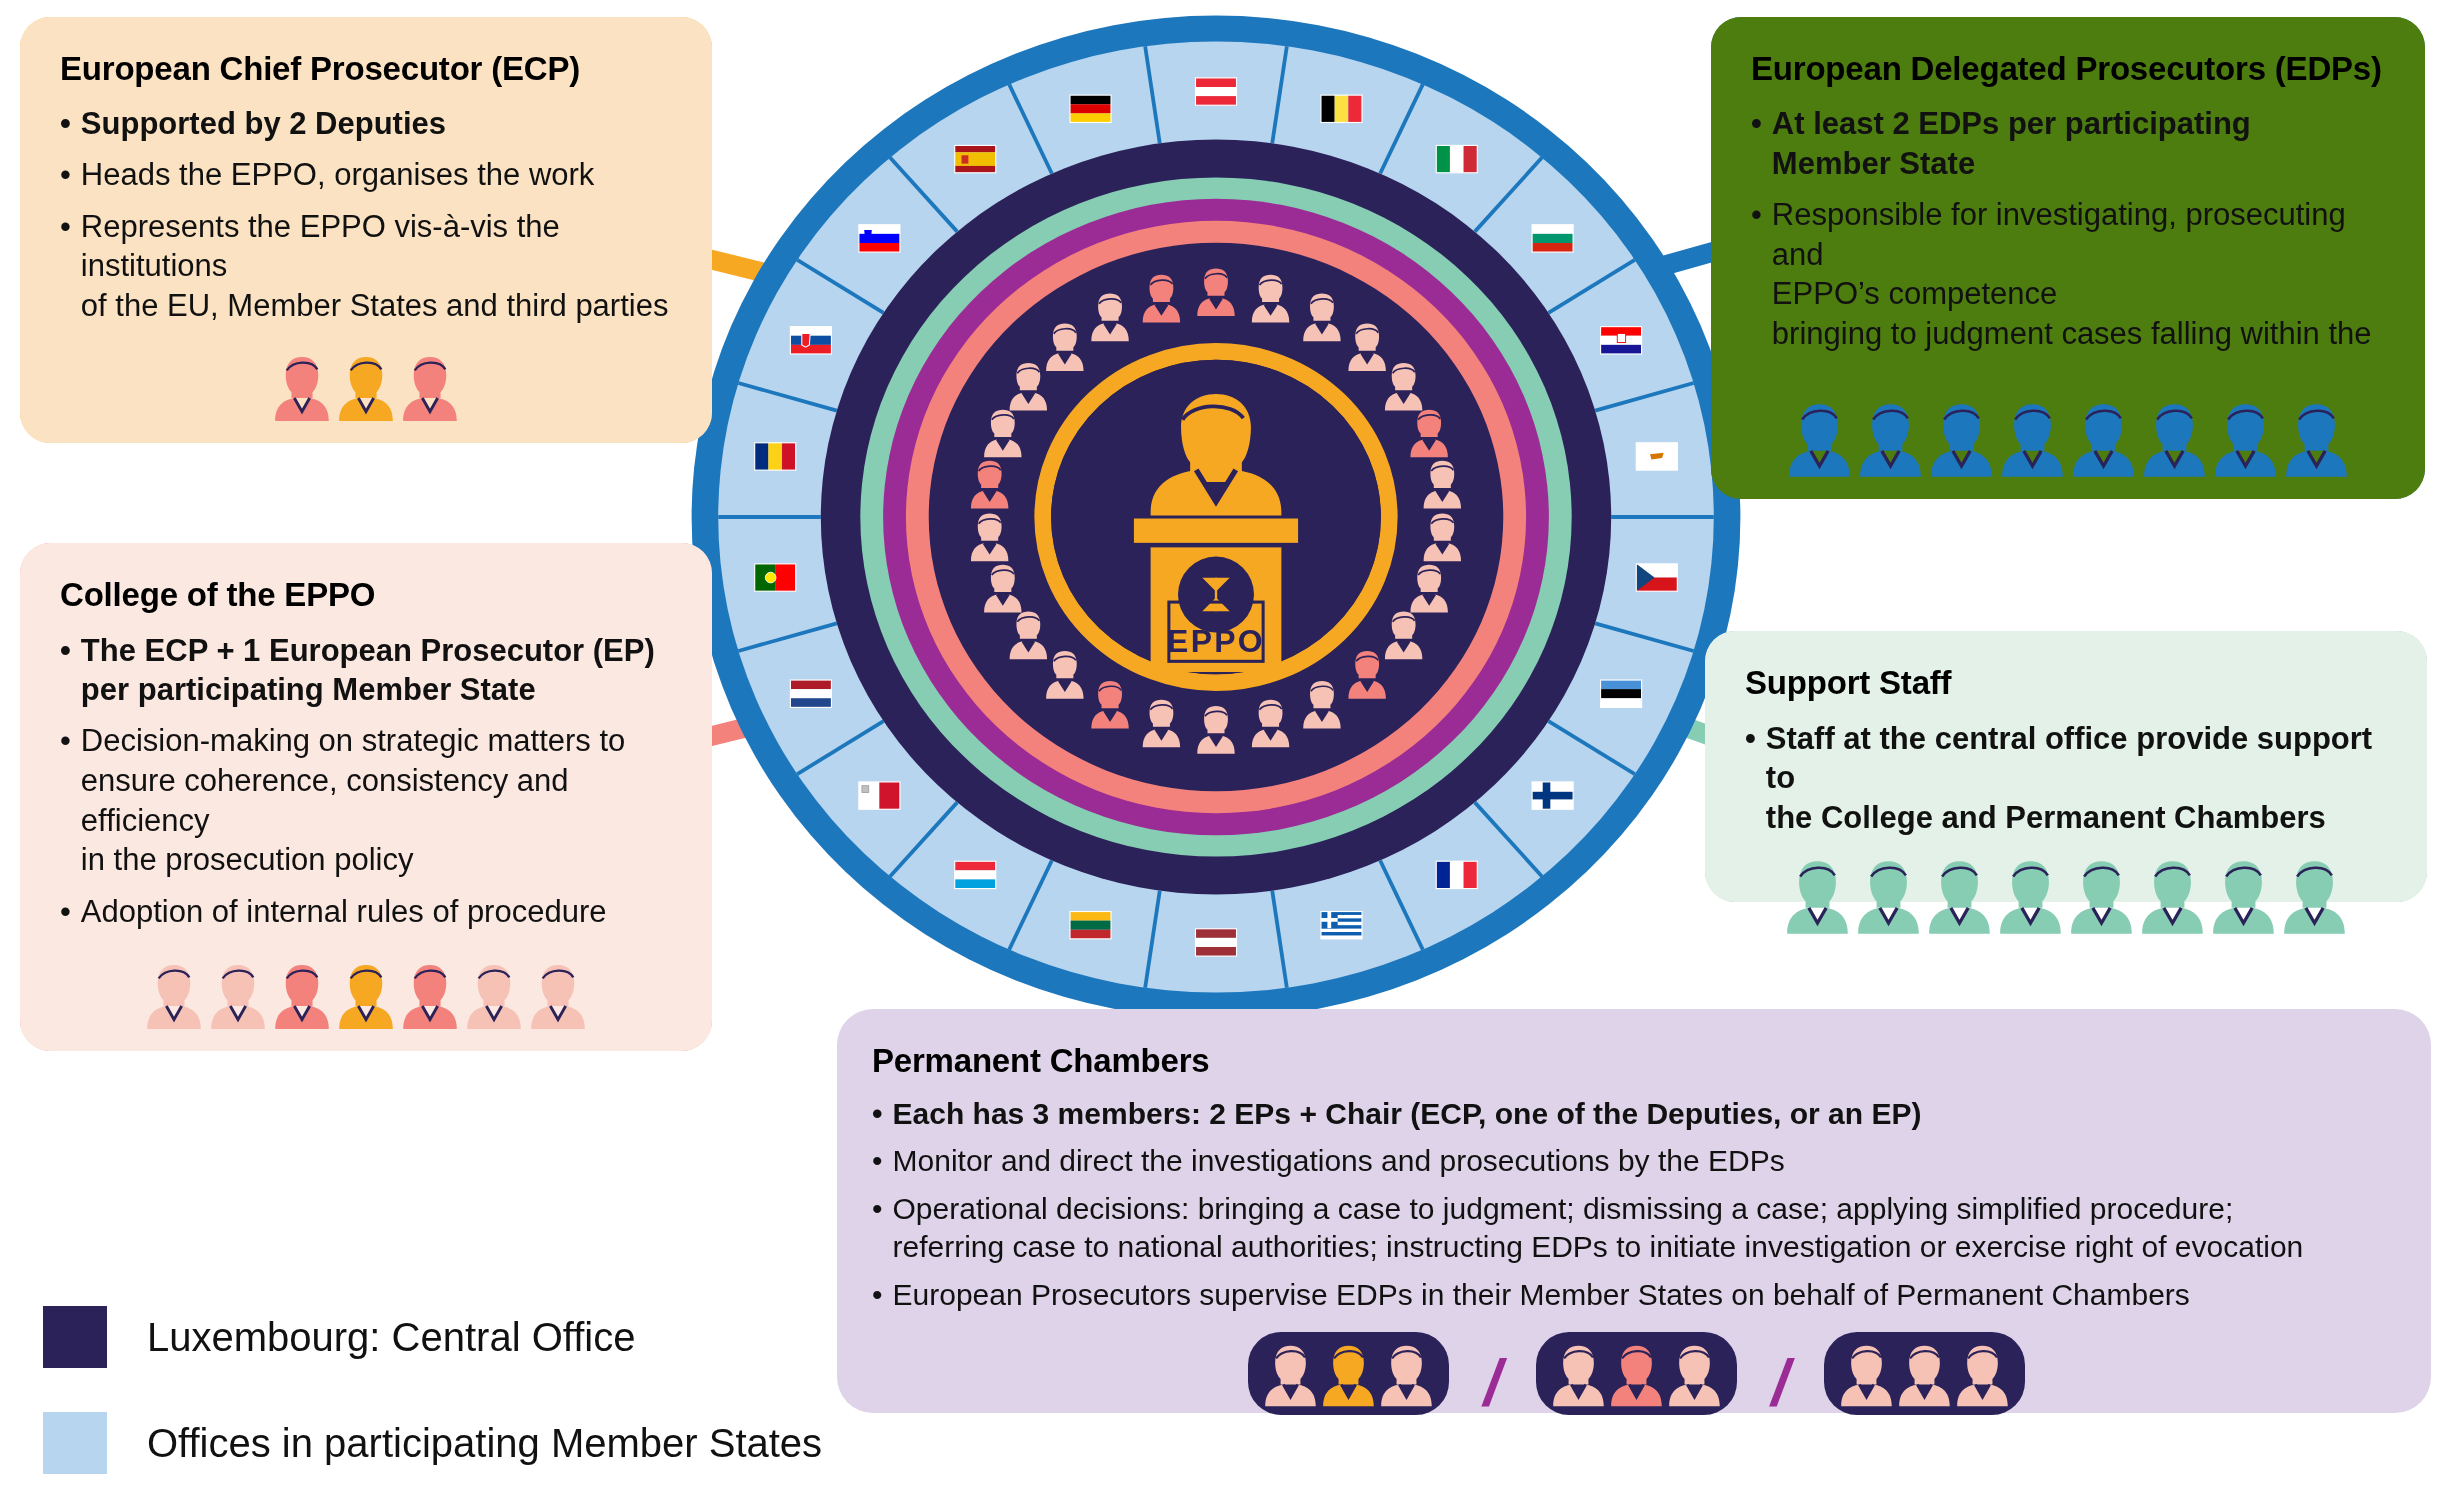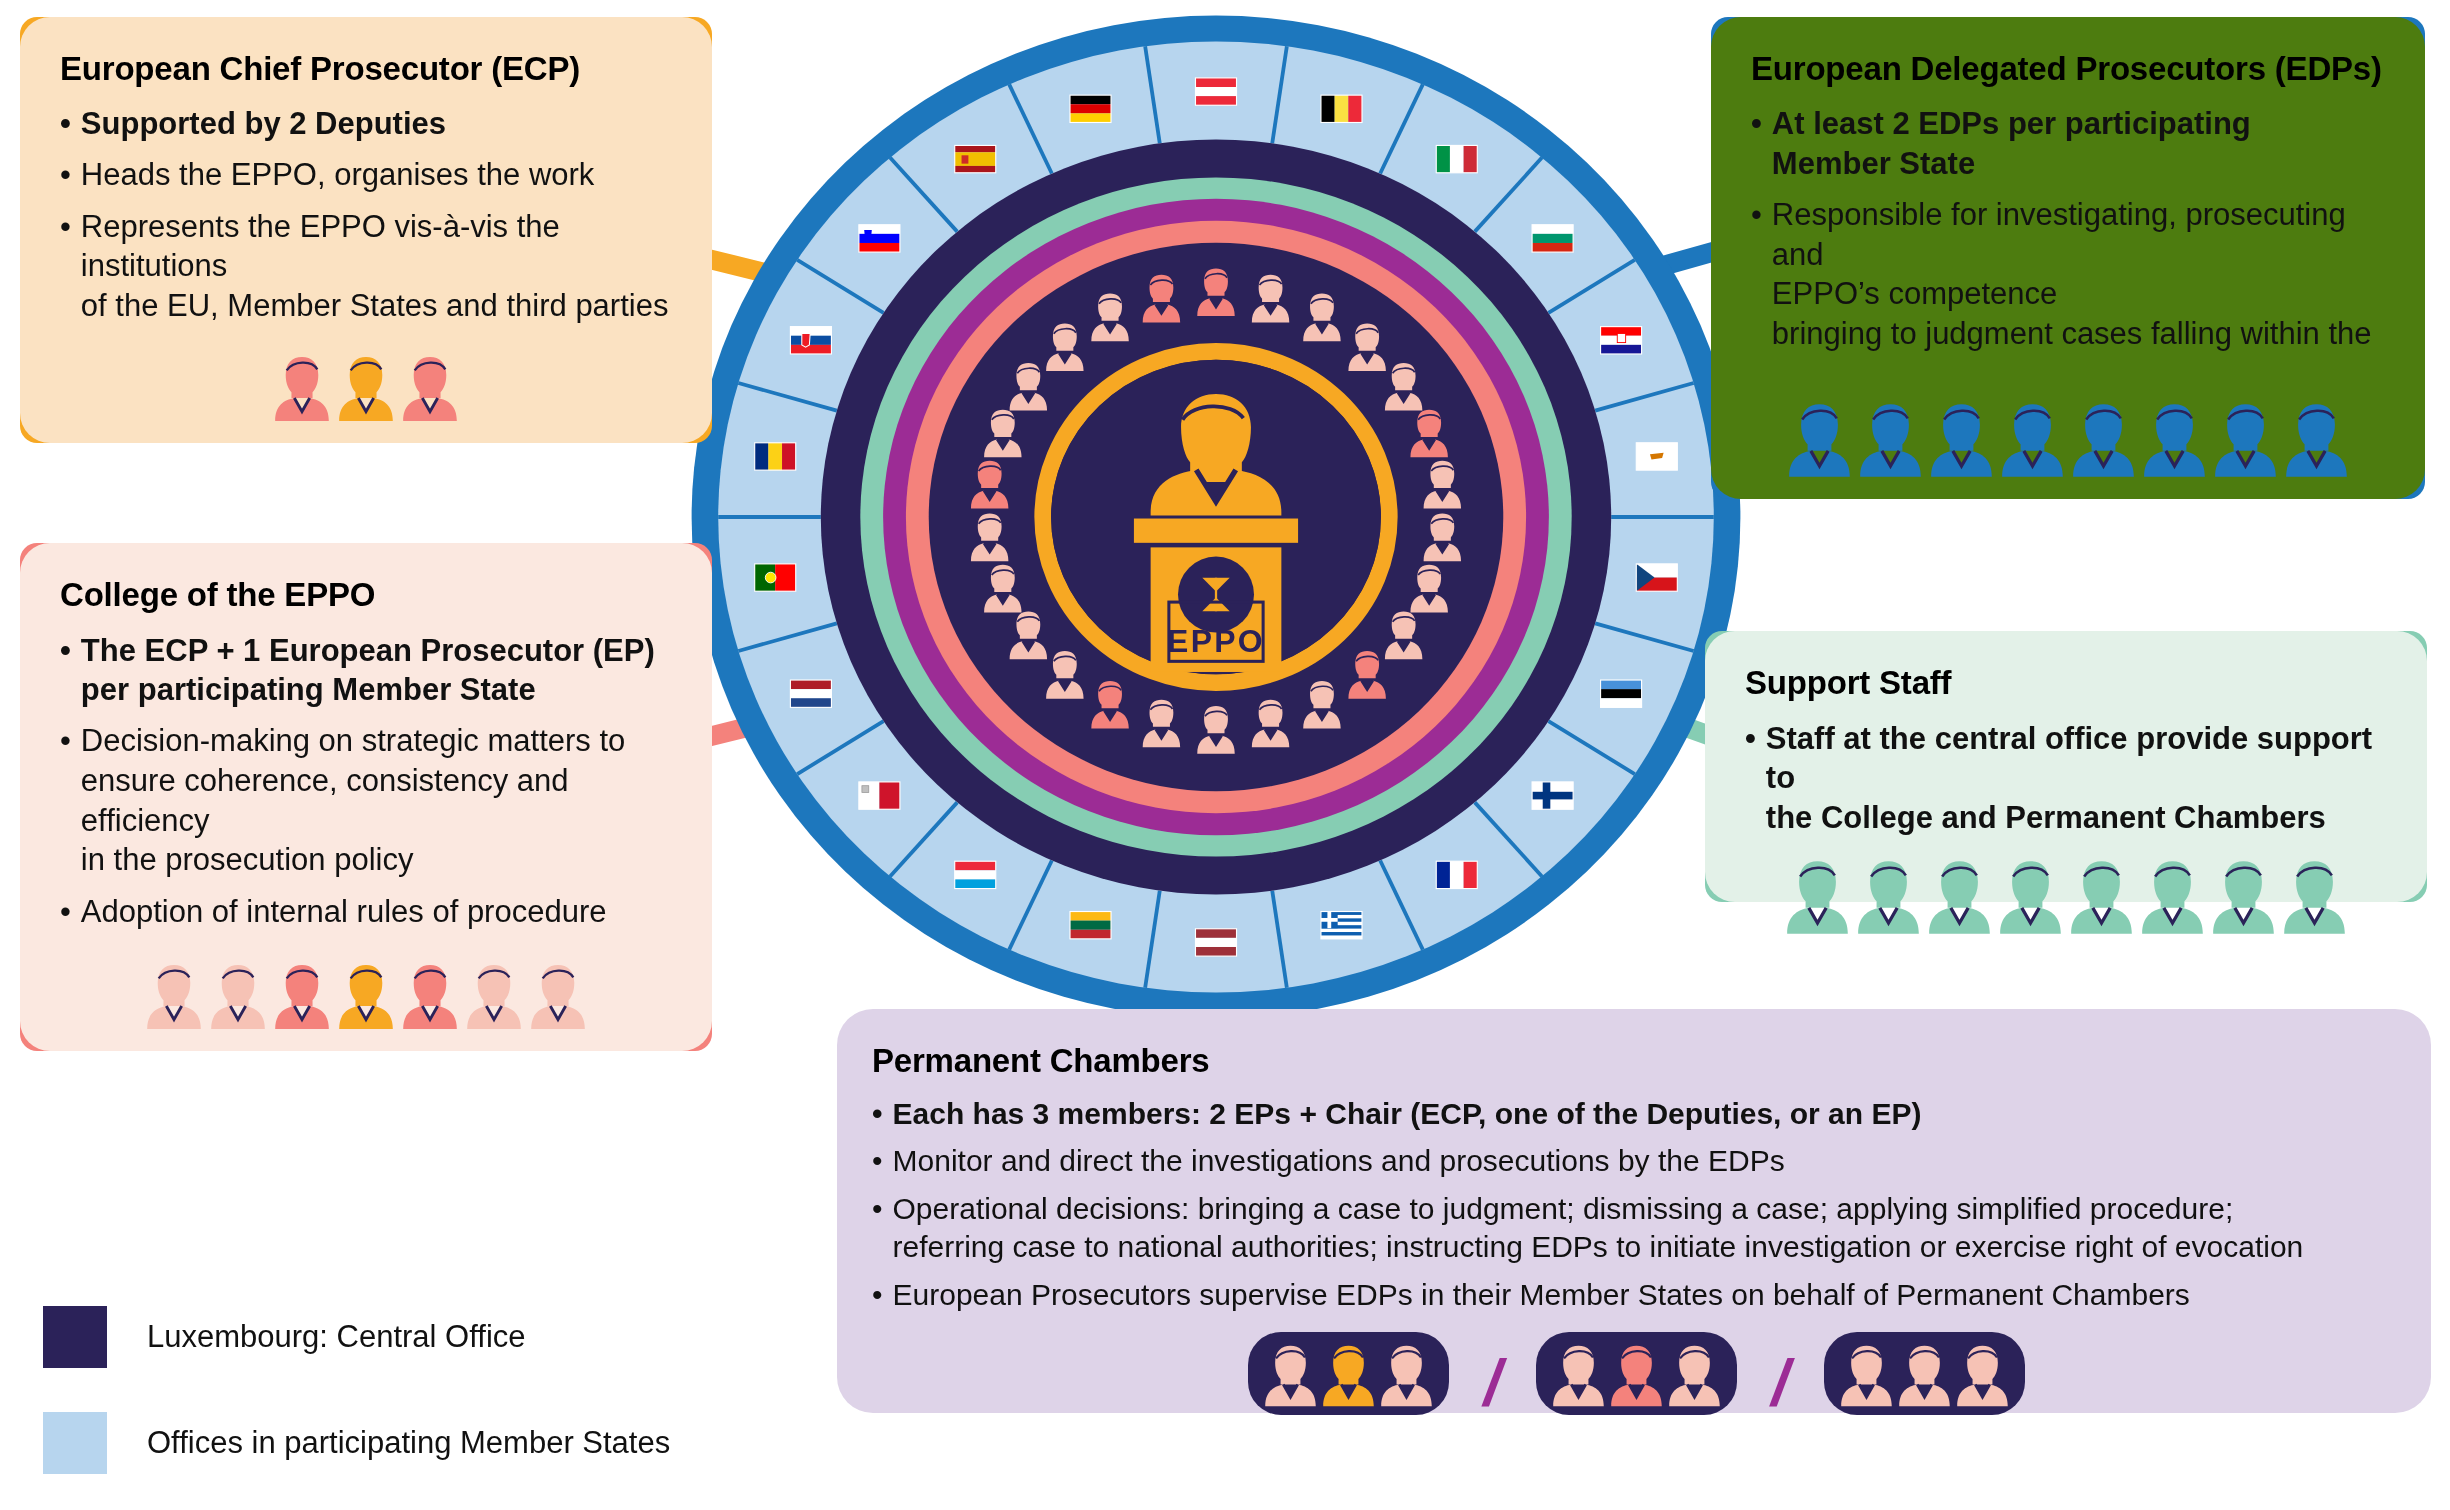--- a/index.html
+++ b/index.html
@@ -10,21 +10,21 @@
     overflow: hidden;
   }
   #stage { position: relative; width: 2450px; height: 1511px; }
 
   
   .connector { position: absolute; z-index: 1; }
 
   
   .box {
     position: absolute;
-    border-radius: 17px;
+    border-radius: 31px;
     z-index: 5;
   }
   .box-inner {
     width: 100%; height: 100%;
     border-radius: 30px;
     padding: 33px 40px 20px 40px;
     display: flex; flex-direction: column;
   }
   .box h2 {
     font-size: 33px; font-weight: bold; color: #000;
@@ -61,21 +61,21 @@
   #box-support .box-inner { background: #e3f1e8; }
   #box-chambers { left: 837px; top: 1009px; width: 1594px; height: 404px; background: #9c2c95; border-radius: 49px;}
   #box-chambers .box-inner { background: #ded3e8; border-radius: 36px; padding: 33px 30px 16.7px 35px;}
   #box-chambers h2 { font-size: 33px; margin-bottom: 15px; }
   #box-chambers .bullet { font-size: 30px; margin-bottom: 9px; }
 
   
   #legend { position: absolute; left: 43px; top: 1306px; z-index: 5; }
   .legend-row { display: flex; align-items: center; margin-bottom: 44px; }
   .legend-swatch { width: 64px; height: 62px; margin-right: 40px; flex: none; }
-  .legend-label { font-size: 31px; color: #111; white-space: nowrap; }
+  .legend-label { font-size: 40px; color: #111; white-space: nowrap; }
 
   
   #wheel { position: absolute; left: 684px; top: 7.6px; width: 1064px; height: 1018px; z-index: 3; }
 
   
   .person { display: inline-block; }
 </style>
 </head>
 <body>
 

